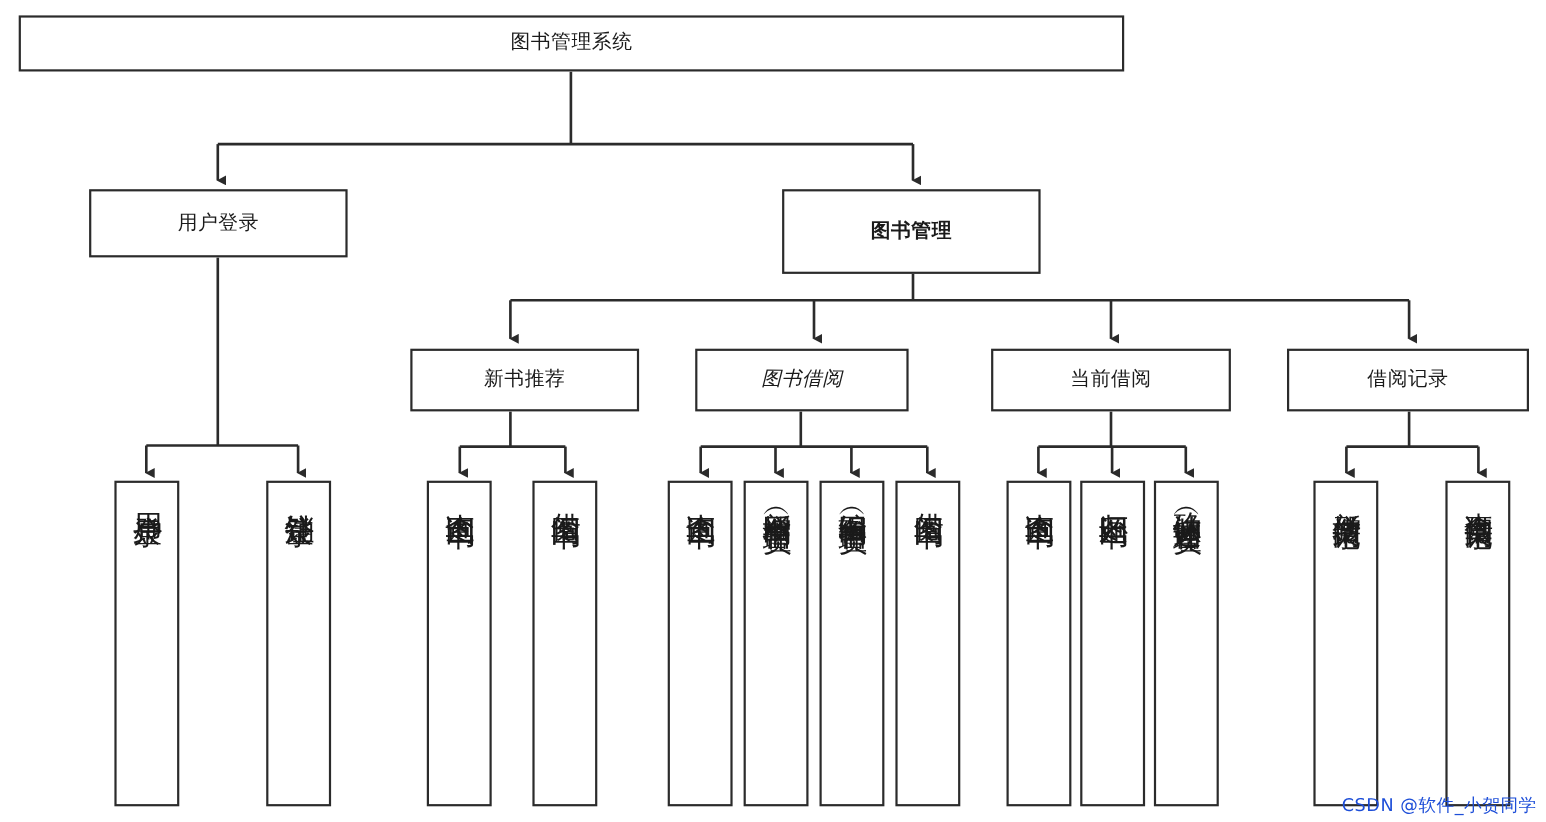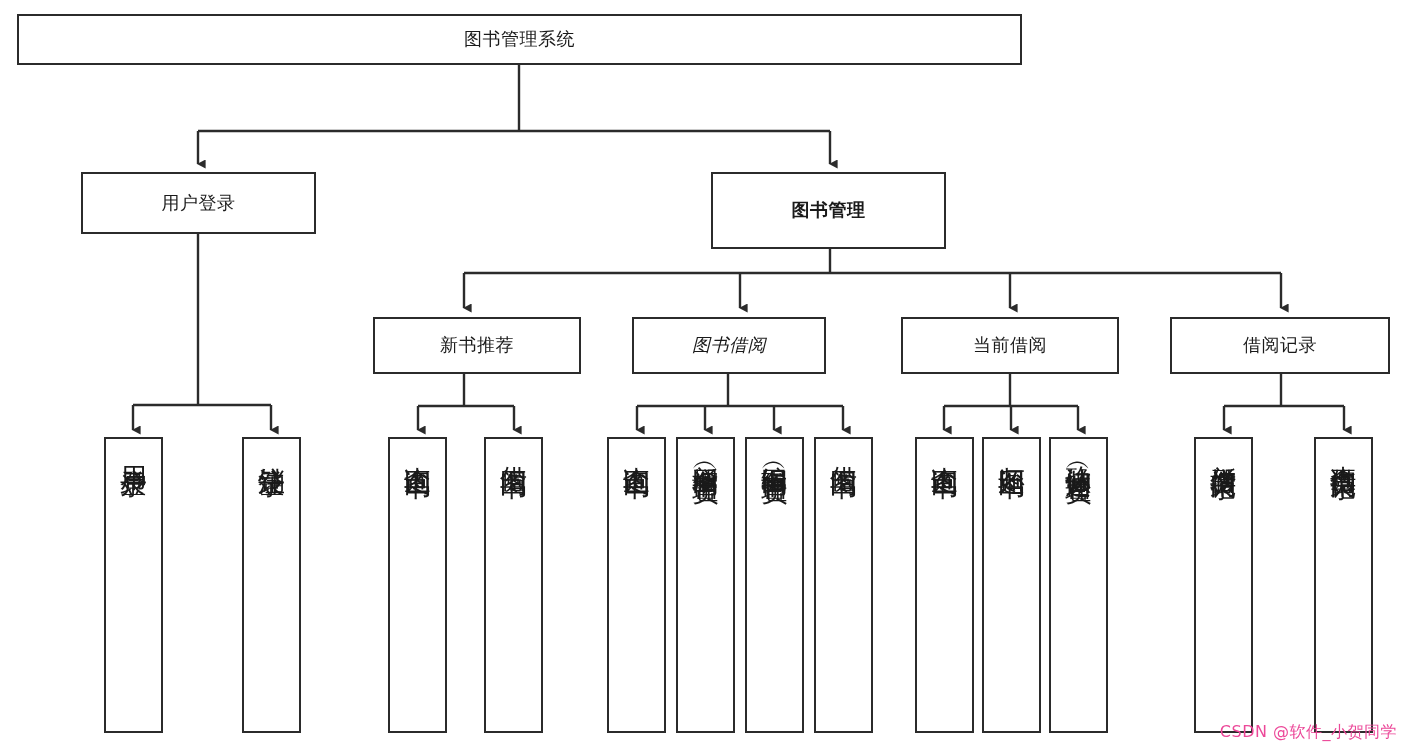--- a/index.html
+++ b/index.html
@@ -57,21 +57,21 @@
     letter-spacing: 2px;
   }
   .node.vert.tall .lbl {
     font-size: 26px;
   }
   .watermark {
     position: absolute;
     right: 8px;
     bottom: 4px;
     font-size: 16px;
-    color: #ec4899;
+    color: #1d4ed8;
     letter-spacing: 0.5px;
     z-index: 3;
     white-space: nowrap;
   }
 </style>
 </head>
 <body>
 
 <div id="canvas">
 

